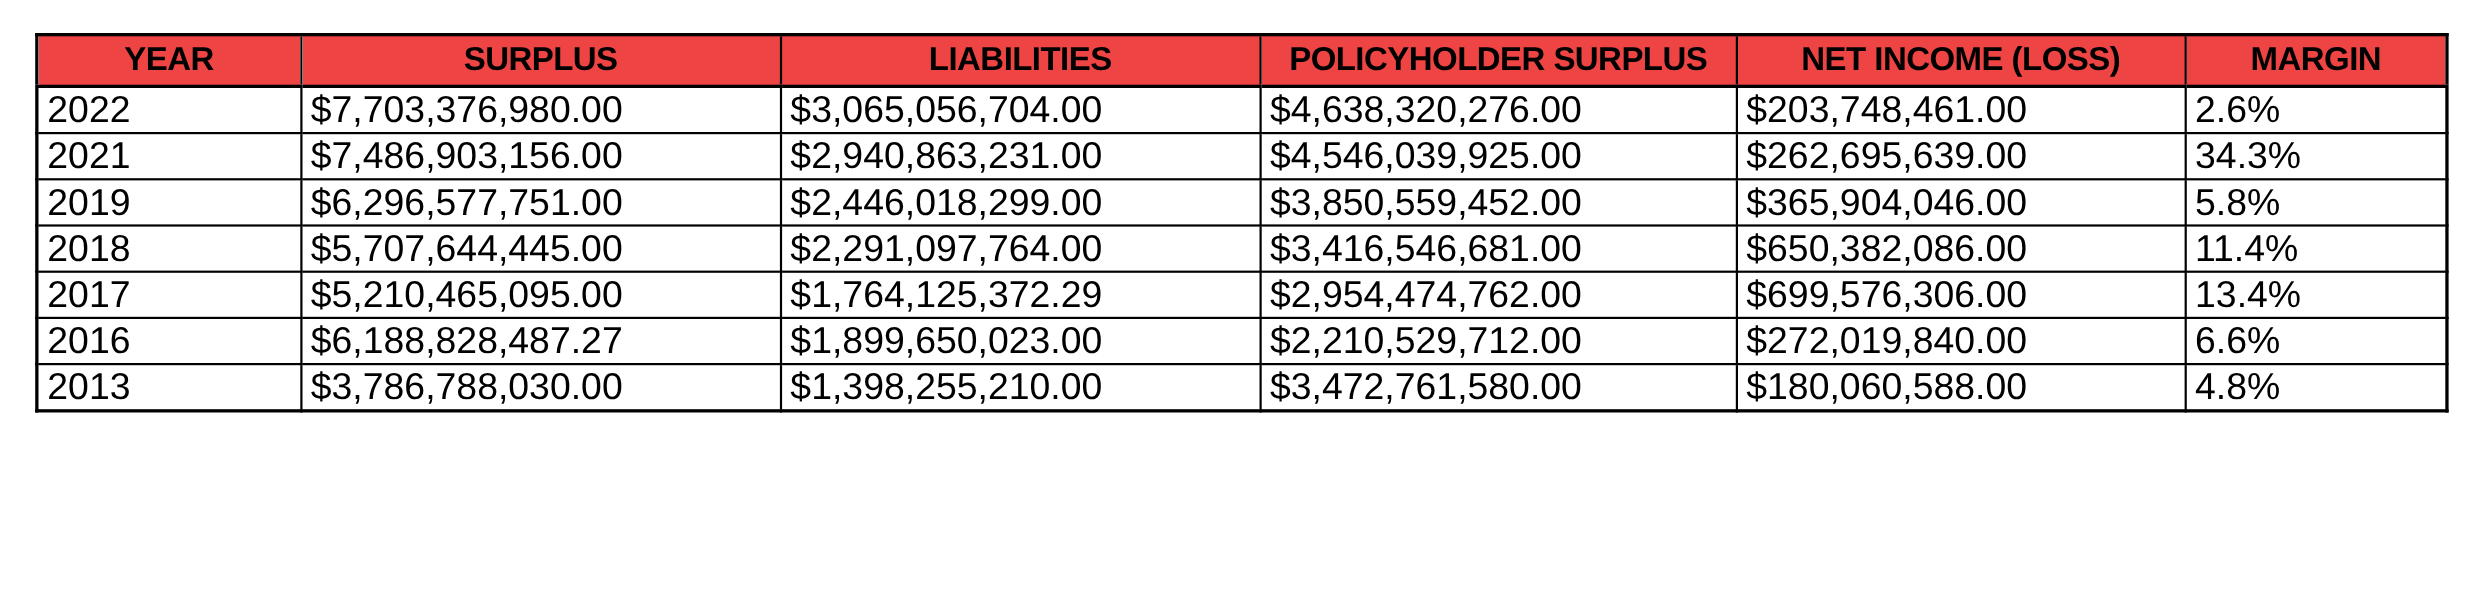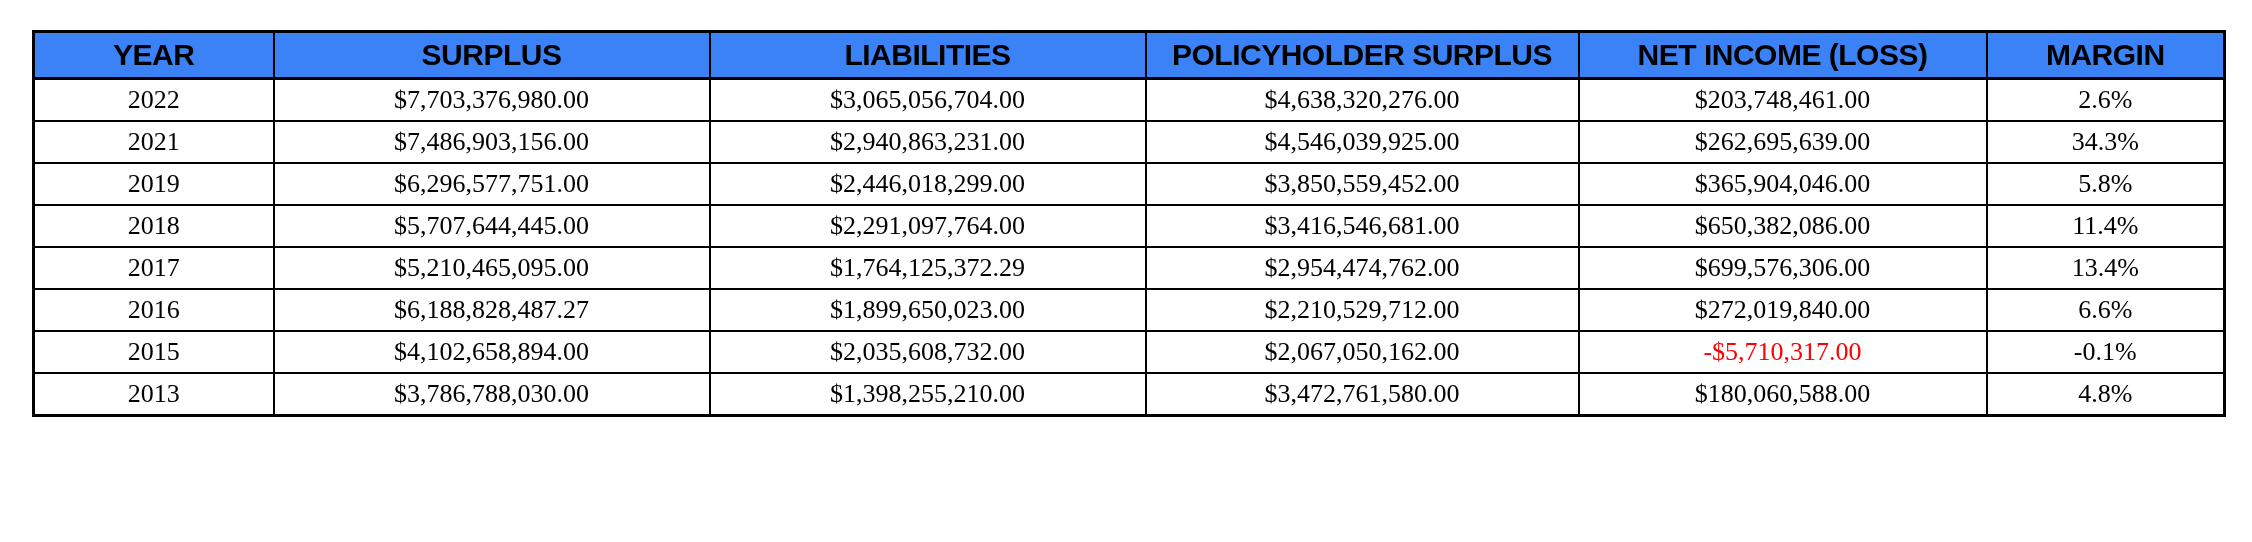--- a/index.html
+++ b/index.html
@@ -12,35 +12,35 @@
     table-layout: fixed;
     border: 3px solid #000;
   }
   table.fin th, table.fin td {
     border: 2px solid #000;
     padding: 0 8px;
     white-space: nowrap;
     overflow: hidden;
   }
   table.fin th {
-    background: #3b82f6;
+    background: #ef4444;
     height: 44px;
     font-family: "Liberation Sans", sans-serif;
     font-weight: bold;
     font-size: 30px;
     text-align: center;
     letter-spacing: -0.5px;
     color: #000;
     border-bottom: 3px solid #000;
   }
   table.fin td {
     height: 40px;
-    font-family: Liberation Serif, serif;
-    font-size: 26px;
-    text-align: center;
+    font-family: Liberation Sans, sans-serif;
+    font-size: 34px;
+    text-align: left;
     color: #000;
     line-height: 40px;
   }
   table.fin td.neg { color: #ff0000; }
   col.c-year { width: 240px; }
   col.c-assets { width: 436px; }
   col.c-liab { width: 436px; }
   col.c-surplus { width: 433px; }
   col.c-income { width: 408px; }
   col.c-margin { width: 238px; }
@@ -110,28 +110,20 @@
       </tr>
       <tr>
         <td>2016</td>
         <td>$6,188,828,487.27</td>
         <td>$1,899,650,023.00</td>
         <td>$2,210,529,712.00</td>
         <td>$272,019,840.00</td>
         <td>6.6%</td>
       </tr>
       <tr>
-        <td>2015</td>
-        <td>$4,102,658,894.00</td>
-        <td>$2,035,608,732.00</td>
-        <td>$2,067,050,162.00</td>
-        <td class="neg">-$5,710,317.00</td>
-        <td>-0.1%</td>
-      </tr>
-      <tr>
         <td>2013</td>
         <td>$3,786,788,030.00</td>
         <td>$1,398,255,210.00</td>
         <td>$3,472,761,580.00</td>
         <td>$180,060,588.00</td>
         <td>4.8%</td>
       </tr>
     </tbody>
 </table>
 

